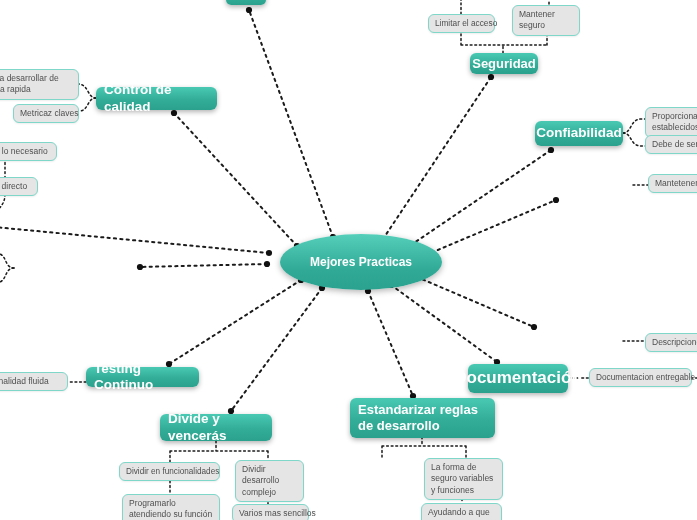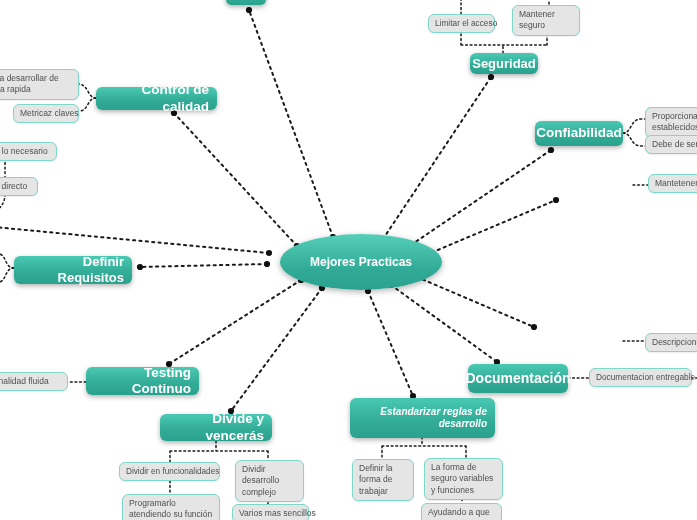--- a/index.html
+++ b/index.html
@@ -4,41 +4,41 @@
 <style>
   html,body{margin:0;padding:0;background:#fff;}
   #canvas{position:relative;width:697px;height:520px;overflow:hidden;background:#ffffff;
           font-family:"Liberation Sans", sans-serif;}
   #wires{position:absolute;left:0;top:0;z-index:1;}
   .edge{stroke:#1b1b1b;stroke-width:2;fill:none;stroke-dasharray:2.2 4.2;stroke-linecap:round;}
   .branch{stroke:#1b1b1b;stroke-width:1.5;fill:none;stroke-dasharray:1.8 2.8;stroke-linecap:round;}
   .dot{fill:#111;}
   .topic{position:absolute;z-index:3;display:flex;align-items:center;justify-content:center;
          background:linear-gradient(180deg,#49c9b3 0%,#33ad98 55%,#2aa18d 100%);
-         color:#fff;font-weight:700;font-size:13px;border-radius:6px;text-align:right;
+         color:#fff;font-weight:700;font-size:13px;border-radius:6px;text-align:left;
          box-shadow:0 2px 5px rgba(0,0,0,0.30);padding:2px 8px;box-sizing:border-box;line-height:1.2;}
   .leaf{position:absolute;z-index:2;background:#e5e5e5;border:1.5px solid #7ed7c9;border-radius:6px;
         color:#4f4f4f;font-size:8.5px;line-height:1.35;padding:3px 6px;box-sizing:border-box;
         box-shadow:0 1px 2px rgba(0,0,0,0.07);}
   .leaf.c{text-align:center;}
   #center-topic{position:absolute;z-index:3;left:280px;top:234px;width:162px;height:56px;
         border-radius:50%;display:flex;align-items:center;justify-content:center;
         background:linear-gradient(180deg,#55cfba 0%,#30a996 65%,#2aa28f 100%);
         color:#fff;font-weight:700;font-size:12px;box-shadow:0 2px 6px rgba(0,0,0,0.30);}
   
   #n-top-cut{left:226px;top:-11px;width:40px;height:16px;border-radius:5px;}
   #n-control{left:96px;top:87px;width:121px;height:23px;font-size:13.5px;}
   #n-seguridad{left:470px;top:53px;width:68px;height:21px;}
   #n-confiabilidad{left:535px;top:121px;width:88px;height:25px;font-size:13.5px;}
   #n-optimizacion{left:543px;top:171px;width:90px;height:27px;font-size:14px;}
   #n-definir{left:14px;top:256px;width:118px;height:28px;}
-  #n-testing{left:86px;top:367px;width:113px;height:28px;font-size:13.5px;}
+  #n-testing{left:86px;top:367px;width:113px;height:20px;font-size:13.5px;}
   #n-divide{left:160px;top:414px;width:112px;height:27px;font-size:13.5px;}
-  #n-estandarizar{left:350px;top:398px;width:145px;height:40px;font-size:10px;font-style:italic;}
-  #n-documentacion{left:468px;top:364px;width:100px;height:29px;font-size:14px;}
+  #n-estandarizar{left:350px;top:398px;width:145px;height:40px;font-size:13px;}
+  #n-documentacion{left:468px;top:364px;width:100px;height:29px;font-size:17px;}
   #n-descriptivo{left:525px;top:329px;width:97px;height:24px;font-size:13.5px;}
   
   #l-ayuda{left:-24px;top:69px;width:103px;}
   #l-metricas{left:13px;top:104px;width:66px;white-space:nowrap;}
   #l-en-lo{left:-17px;top:142px;width:74px;white-space:nowrap;}
   #l-directo{left:-12px;top:177px;width:50px;white-space:nowrap;}
   #l-limitar{left:428px;top:14px;width:67px;white-space:nowrap;font-size:8.3px;}
   #l-mantener{left:512px;top:5px;width:68px;}
   #l-proporcionar{left:645px;top:107px;width:86px;}
   #l-debe{left:645px;top:135px;width:90px;white-space:nowrap;}
@@ -118,21 +118,20 @@
     <circle class="dot" cx="497" cy="362" r="3.1"></circle>
     <circle class="dot" cx="534" cy="327" r="3.1"></circle>
   </svg>
 
   <div id="center-topic">Mejores Practicas</div>
 
   <div class="topic" id="n-top-cut"></div>
   <div class="topic" id="n-control">Control de calidad</div>
   <div class="topic" id="n-seguridad">Seguridad</div>
   <div class="topic" id="n-confiabilidad">Confiabilidad</div>
-  <div class="topic" id="n-definir">Definir Requisitos</div>
   <div class="topic" id="n-testing">Testing Continuo</div>
   <div class="topic" id="n-divide">Divide y vencerás</div>
   <div class="topic" id="n-estandarizar">Estandarizar reglas de desarrollo</div>
   <div class="topic" id="n-documentacion">Documentación</div>
 
   <div class="leaf" id="l-ayuda">uda a desarrollar de forma rapida</div>
   <div class="leaf c" id="l-metricas">Metricaz claves</div>
   <div class="leaf" id="l-en-lo">en lo necesario</div>
   <div class="leaf" id="l-directo">y directo</div>
   <div class="leaf c" id="l-limitar">Limitar el acceso</div>
@@ -140,17 +139,16 @@
   <div class="leaf" id="l-proporcionar">Proporcionar lo establecidos</div>
   <div class="leaf" id="l-debe">Debe de ser im</div>
   <div class="leaf" id="l-mantetener">Mantetener</div>
   <div class="leaf" id="l-descripciones">Descripciones b</div>
   <div class="leaf c" id="l-doc-entregable">Documentacion entregable</div>
   <div class="leaf" id="l-fluida">ncionalidad fluida</div>
   <div class="leaf c" id="l-dividir-func">Dividir en funcionalidades</div>
   <div class="leaf" id="l-dividir-des">Dividir desarrollo complejo</div>
   <div class="leaf" id="l-programarlo">Programarlo atendiendo su función principal</div>
   <div class="leaf c" id="l-varios">Varios mas sencillos</div>
-  <div class="leaf" id="l-definir-forma">Definir la forma de trabajar</div>
   <div class="leaf" id="l-forma-definir">La forma de seguro variables y funciones</div>
   <div class="leaf" id="l-ayudando">Ayudando a que sea</div>
 
 </div>
 
 </body></html>

